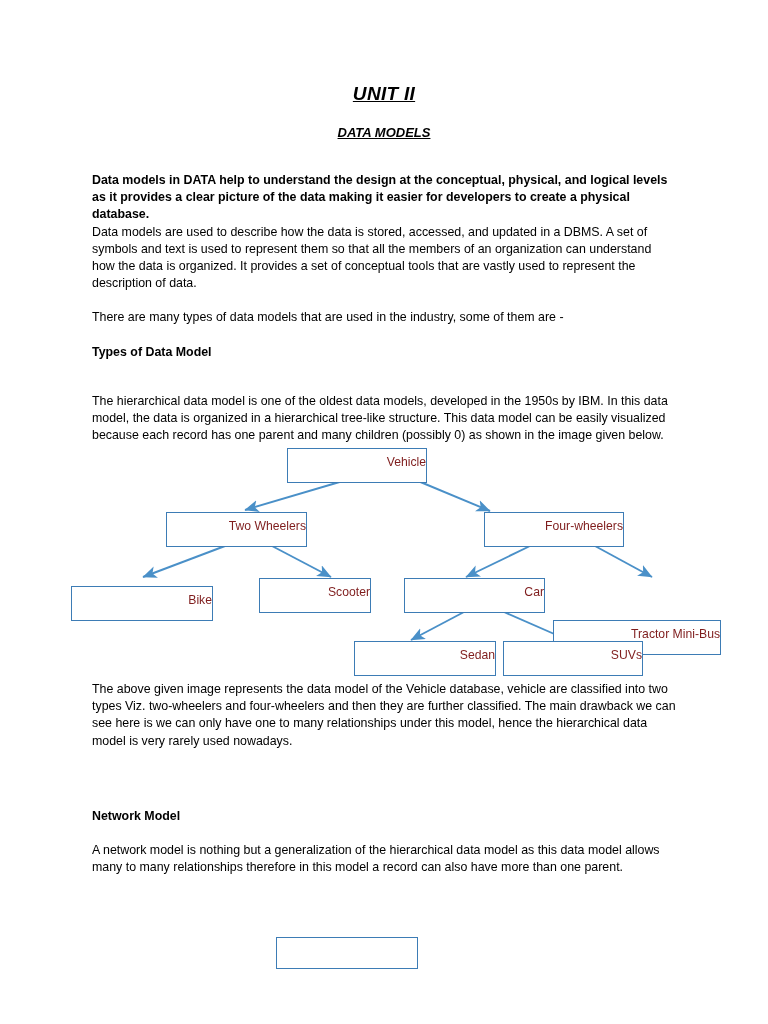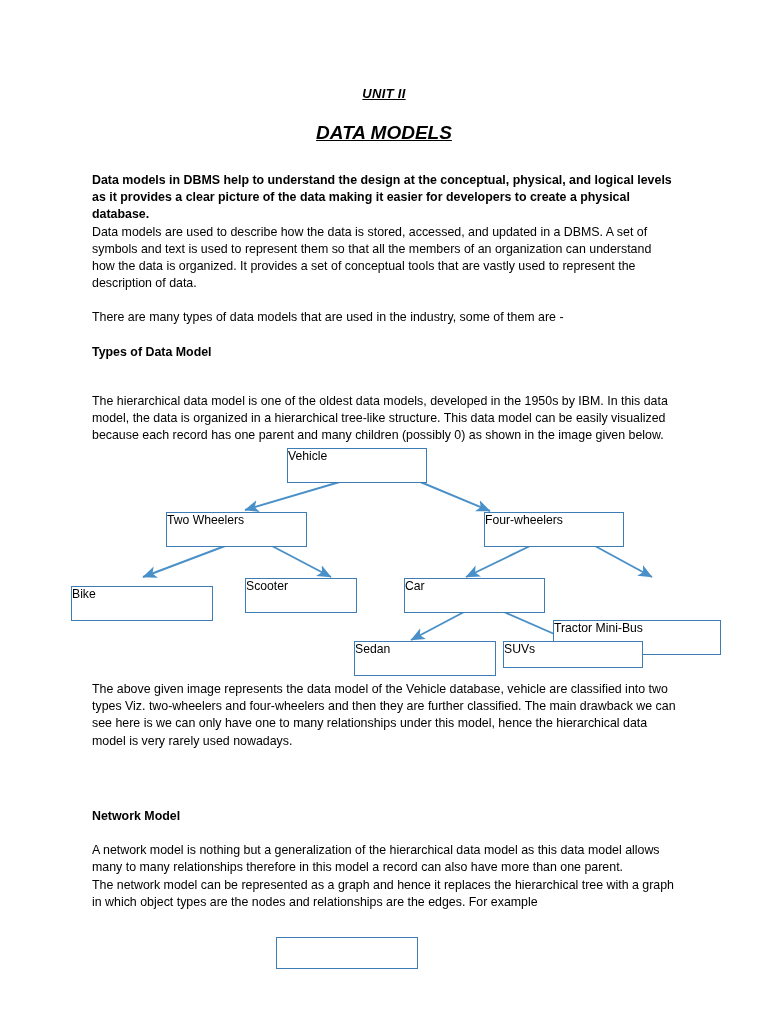--- a/index.html
+++ b/index.html
@@ -23,31 +23,31 @@
     background: #ffffff;
   }
   .content {
     position: absolute;
     left: 92px;
     top: 84px;
     width: 584px;
   }
   .title-main {
     text-align: center;
-    font-size: 13px;
+    font-size: 19px;
     font-weight: bold;
     font-style: italic;
     text-decoration: underline;
     letter-spacing: 0.3px;
     margin: 0 0 0 0;
     line-height: 20px;
   }
   .title-sub {
     text-align: center;
-    font-size: 19px;
+    font-size: 13px;
     font-weight: bold;
     font-style: italic;
     text-decoration: underline;
     margin: 19px 0 0 0;
     line-height: 20px;
   }
   p.body-text {
     font-size: 12.4px;
     line-height: 17.2px;
     margin: 0;
@@ -73,23 +73,24 @@
     top: 440px;
     width: 768px;
     height: 250px;
   }
   .node {
     position: absolute;
     box-sizing: border-box;
     border: 1.6px solid #3d7cb5;
     background: #ffffff;
     font-size: 12.2px;
-    color: #000000;
-    text-align: left;
+    color: #7f1d1d;
+    text-align: right;
     line-height: 15px;
+    padding-top: 6px;
   }
   .diagram-svg {
     position: absolute;
     left: 0; top: 0;
     width: 768px;
     height: 250px;
   }
   .empty-node {
     position: absolute;
     box-sizing: border-box;
@@ -103,21 +104,21 @@
 
 <div class="page">
 
   <div class="content">
 
     <div class="title-main">UNIT II</div>
 
     <div class="title-sub">DATA MODELS</div>
 
     <div class="block-top-1">
-      <p class="body-text lead-bold">Data models in DBMS help to understand the design at the conceptual, physical, and logical levels as it provides a clear picture of the data making it easier for developers to create a physical database.</p>
+      <p class="body-text lead-bold">Data models in DATA help to understand the design at the conceptual, physical, and logical levels as it provides a clear picture of the data making it easier for developers to create a physical database.</p>
       <p class="body-text">Data models are used to describe how the data is stored, accessed, and updated in a DBMS. A set of symbols and text is used to represent them so that all the members of an organization can understand how the data is organized. It provides a set of conceptual tools that are vastly used to represent the description of data.</p>
     </div>
 
     <div class="spacer-lg"></div>
     <p class="body-text">There are many types of data models that are used in the industry, some of them are -</p>
 
     <div class="spacer-lg"></div>
     <h3 class="section-head">Types of Data Model</h3>
 
     <div class="spacer-md"></div>
@@ -151,46 +152,45 @@
     </div>
     <div class="node" style="left:166px; top:72px; width:141px; height:35px;">
       <span>Two Wheelers</span>
     </div>
     <div class="node" style="left:484px; top:72px; width:140px; height:35px;">
       <span>Four-wheelers</span>
     </div>
     <div class="node" style="left:71px; top:138px; width:142px; height:35px;margin-top:8px;">
       <span>Bike</span>
     </div>
-    <div class="node" style="left:245px; top:138px; width:112px; height:35px;">
+    <div class="node" style="left:259px; top:138px; width:112px; height:35px;">
       <span>Scooter</span>
     </div>
     <div class="node" style="left:404px; top:138px; width:141px; height:35px;">
       <span>Car</span>
     </div>
     <div class="node" style="left:553px; top:138px; width:168px; height:35px;margin-top:42px;">
       <span>Tractor Mini-Bus</span>
     </div>
     <div class="node" style="left:354px; top:201px; width:142px; height:35px;">
       <span>Sedan</span>
     </div>
-    <div class="node" style="left:503px; top:201px; width:140px; height:27px;">
+    <div class="node" style="left:503px; top:201px; width:140px; height:35px;">
       <span>SUVs</span>
     </div>
   </div>
 
   <div style="position:absolute; left:92px; top:681px; width:584px;">
     <p class="body-text">The above given image represents the data model of the Vehicle database, vehicle are classified into two types Viz. two-wheelers and four-wheelers and then they are further classified. The main drawback we can see here is we can only have one to many relationships under this model, hence the hierarchical data model is very rarely used nowadays.</p>
   </div>
 
   <div style="position:absolute; left:92px; top:808px; width:590px;">
     <h3 class="section-head">Network Model</h3>
 
     <div class="spacer-lg"></div>
 
     <p class="body-text"><span>A network model is nothing but a </span><b class="inline-bold">generalization of the hierarchical data model</b><span> as this data model allows many to many relationships therefore in this model a record can also have more than one parent.</span></p>
 
-    <p class="body-text">The network model can be represented as a graph and hence it replaces the hierarchical tree with a graph in which object types are the nodes and relationships are the edges. For example</p>
   </div>
 
   <div class="empty-node" style="left:276px; top:937px; width:142px; height:32px;"></div>
 
 </div>
 
 </body></html>

